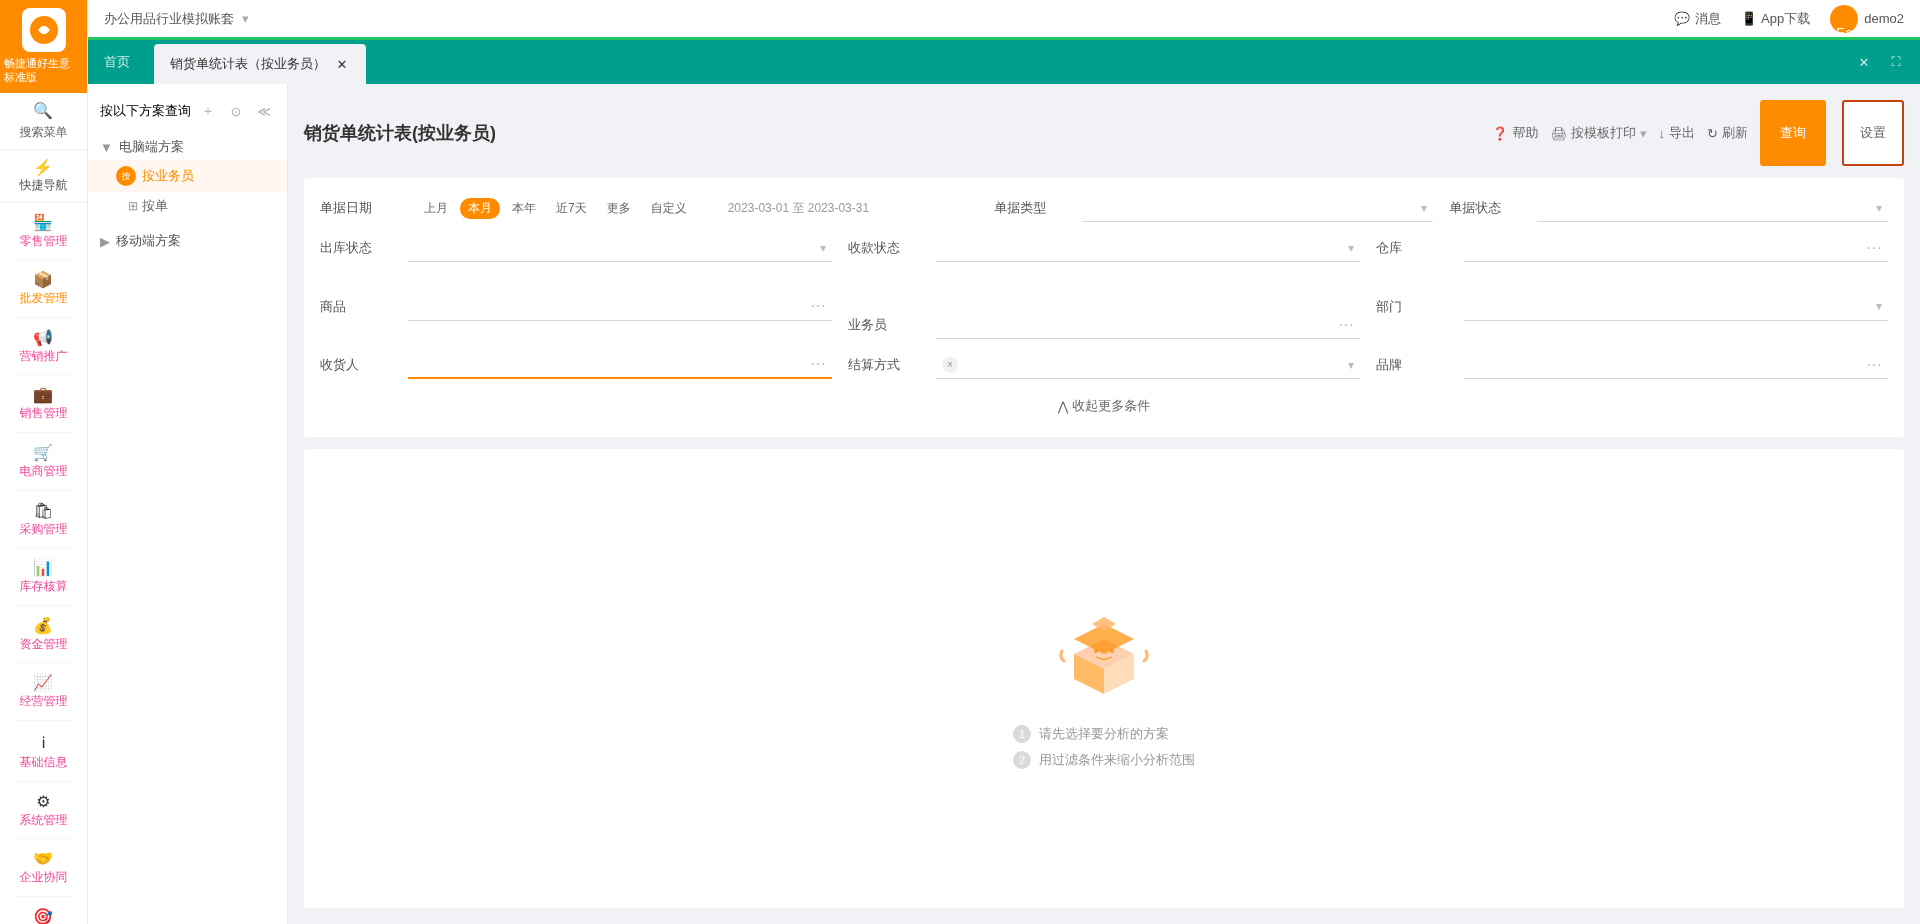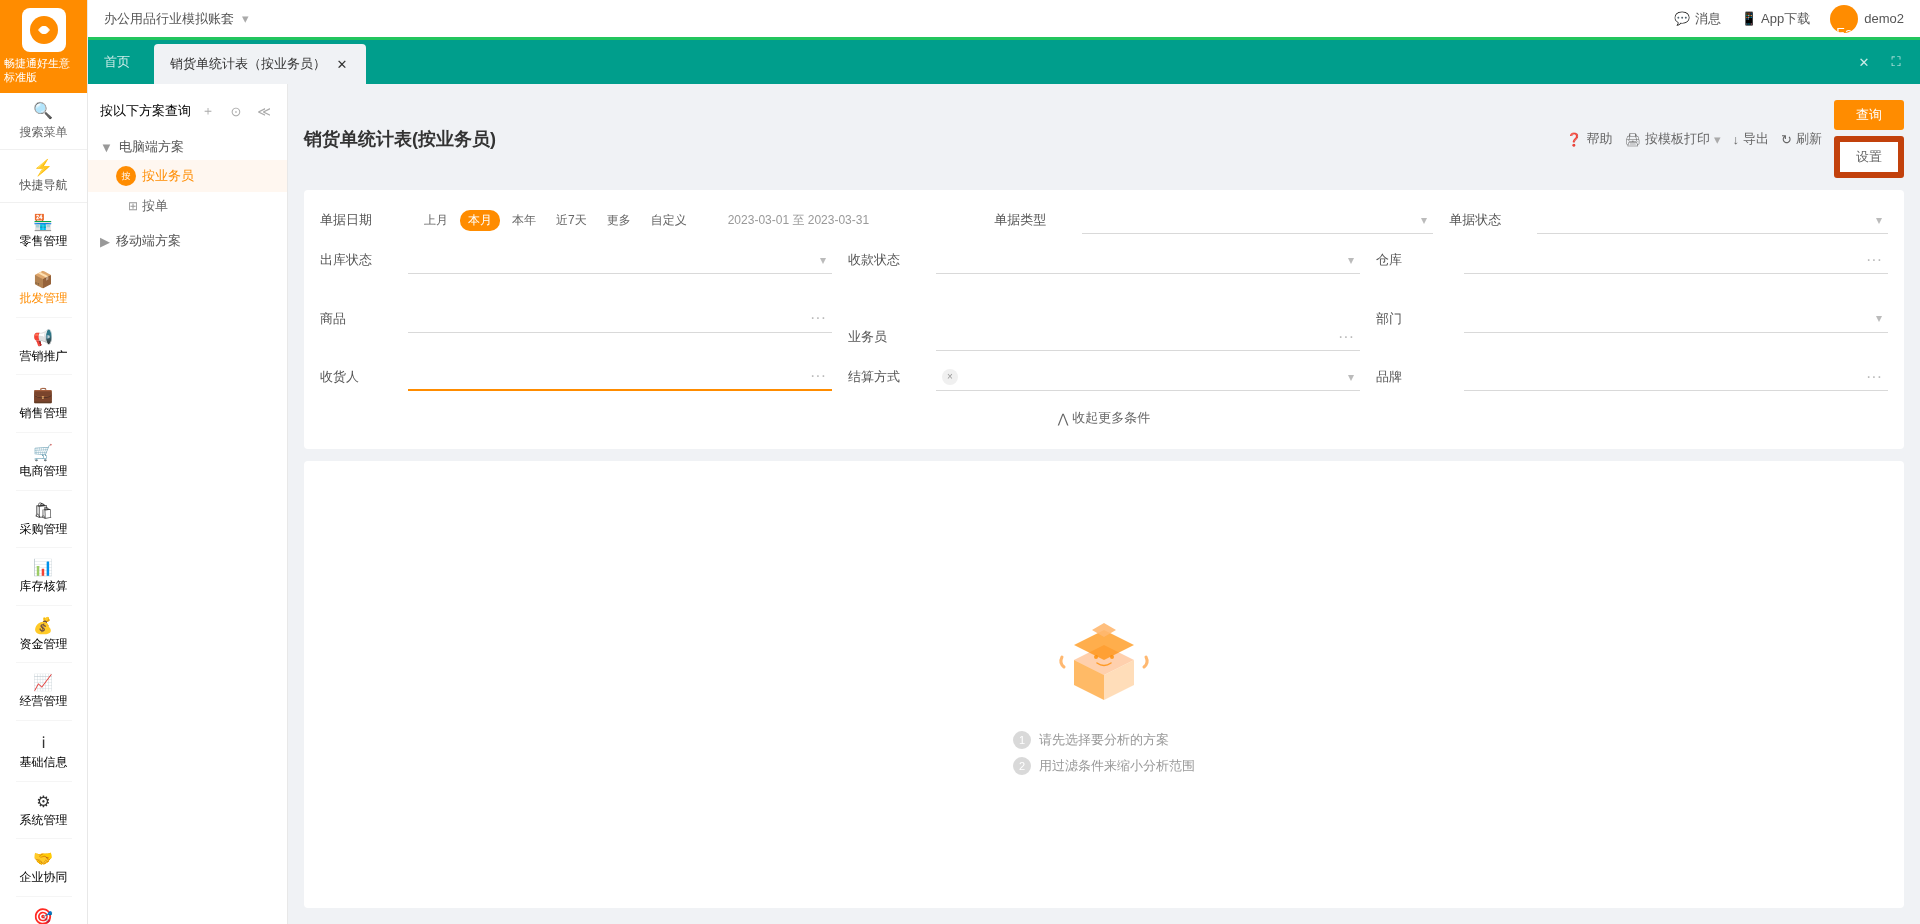--- a/index.html
+++ b/index.html
@@ -9,21 +9,21 @@
     .sidebar { width: 88px; background: #fff; display: flex; flex-direction: column; align-items: center; border-right: 1px solid #e8e8e8; flex-shrink: 0; }
     .logo-area { width: 100%; background: #ff8c00; padding: 8px 4px; display: flex; flex-direction: column; align-items: center; cursor: pointer; }
     .logo-icon { width: 44px; height: 44px; background: #fff; border-radius: 8px; display: flex; align-items: center; justify-content: center; margin-bottom: 4px; }
     .logo-icon svg { width: 32px; height: 32px; }
     .logo-text { color: #fff; font-size: 11px; text-align: left; line-height: 1.3; }
     .sidebar-search { width: 100%; padding: 8px 6px; display: flex; flex-direction: column; align-items: center; border-bottom: 1px solid #f0f0f0; }
     .sidebar-search-label { font-size: 12px; color: #666; margin-top: 4px; }
     .sidebar-nav-item { width: 100%; padding: 10px 4px; display: flex; flex-direction: column; align-items: center; cursor: pointer; border-bottom: 1px solid #f5f5f5; }
     .sidebar-nav-item.active { color: #ff8c00; }
     .sidebar-nav-item .nav-icon { font-size: 16px; margin-bottom: 2px; }
-    .sidebar-nav-item .nav-label { font-size: 12px; color: #000000; text-align: center; line-height: 1.3; }
+    .sidebar-nav-item .nav-label { font-size: 12px; color: #ec4899; text-align: center; line-height: 1.3; }
     .sidebar-nav-item.active .nav-label { color: #ff8c00; }
     .sidebar-quick { width: 100%; padding: 8px 4px; display: flex; flex-direction: column; align-items: center; border-bottom: 1px solid #f0f0f0; cursor: pointer; }
     .sidebar-quick .nav-label { font-size: 12px; color: #555; }
 
     
     .main-area { flex: 1; display: flex; flex-direction: column; overflow: hidden; }
 
     
     .top-bar { height: 40px; background: #fff; display: flex; align-items: center; padding: 0 16px; border-bottom: 3px solid #22c55e; justify-content: space-between; }
     .top-bar-left { display: flex; align-items: center; gap: 8px; color: #555; font-size: 13px; }
@@ -60,21 +60,21 @@
     .mobile-scheme-header { display: flex; align-items: center; padding: 4px 0; cursor: pointer; color: #555; font-size: 13px; }
     .mobile-scheme-header .arrow { margin-right: 6px; color: #999; }
 
     
     .right-panel { flex: 1; display: flex; flex-direction: column; overflow: hidden; padding: 16px; }
     .page-title-row { display: flex; align-items: center; justify-content: space-between; margin-bottom: 12px; }
     .page-title { font-size: 18px; font-weight: bold; color: #333; }
     .page-actions { display: flex; align-items: center; gap: 12px; }
     .page-action-btn { display: flex; align-items: center; gap: 4px; cursor: pointer; color: #666; font-size: 13px; }
     .query-btn { background: #ff8c00; color: #fff; border: none; padding: 6px 20px; border-radius: 3px; cursor: pointer; font-size: 13px; }
-    .setting-btn { background: #fff; color: #666; border: 6px solid #c2410c; padding: 6px 16px; border-radius: 3px; cursor: pointer; font-size: 13px; }
+    .setting-btn { background: #fff; color: #666; border: 2px solid #c2410c; padding: 22px 16px; border-radius: 3px; cursor: pointer; font-size: 13px; }
 
     
     .filter-area { background: #fff; border-radius: 4px; padding: 16px; margin-bottom: 12px; }
     .filter-row { display: flex; align-items: center; margin-bottom: 12px; gap: 16px; }
     .filter-row:last-child { margin-bottom: 0; }
     .filter-item { display: flex; align-items: center; flex: 1; gap: 25px; }
     .filter-label { color: #555; font-size: 13px; white-space: nowrap; margin-right: 8px; min-width: 55px; }
     .filter-input { flex: 1; border: none; border-bottom: 1px solid #d9d9d9; padding: 4px 6px; font-size: 13px; color: #333; outline: none; background: transparent; display: flex; align-items: center; justify-content: space-between; cursor: pointer; min-height: 28px; }
     .filter-input.orange-bottom { border-bottom: 2px solid #ff8c00; }
     .filter-input-dots { color: #bbb; font-size: 16px; }
@@ -88,21 +88,21 @@
     .collapse-btn { display: flex; align-items: center; justify-content: center; cursor: pointer; color: #666; font-size: 13px; padding: 6px 16px; gap: 4px; }
 
     
     .empty-area { flex: 1; display: flex; flex-direction: column; align-items: center; justify-content: center; background: #fff; border-radius: 4px; }
     .empty-illustration { width: 120px; height: 120px; margin-bottom: 16px; }
     .empty-tips { display: flex; flex-direction: column; gap: 8px; }
     .empty-tip { display: flex; align-items: center; gap: 8px; color: #999; font-size: 13px; }
     .tip-num { width: 18px; height: 18px; border-radius: 50%; background: #d9d9d9; color: #fff; font-size: 11px; display: flex; align-items: center; justify-content: center; flex-shrink: 0; }
 
     
-    .action-right { display: flex; flex-direction: column; gap: 6px; }
+    .action-right { display: flex; flex-direction: row; gap: 16px; }
   </style>
 </head>
 <body>
 
 <div class="sidebar">
   <div class="logo-area">
     <div class="logo-icon">
       <svg viewBox="0 0 32 32" fill="none">
         <circle cx="16" cy="16" r="14" fill="#ff8c00"></circle>
         <path d="M10 16 Q16 8 22 16 Q16 24 10 16Z" fill="#fff" opacity="0.9"></path>

